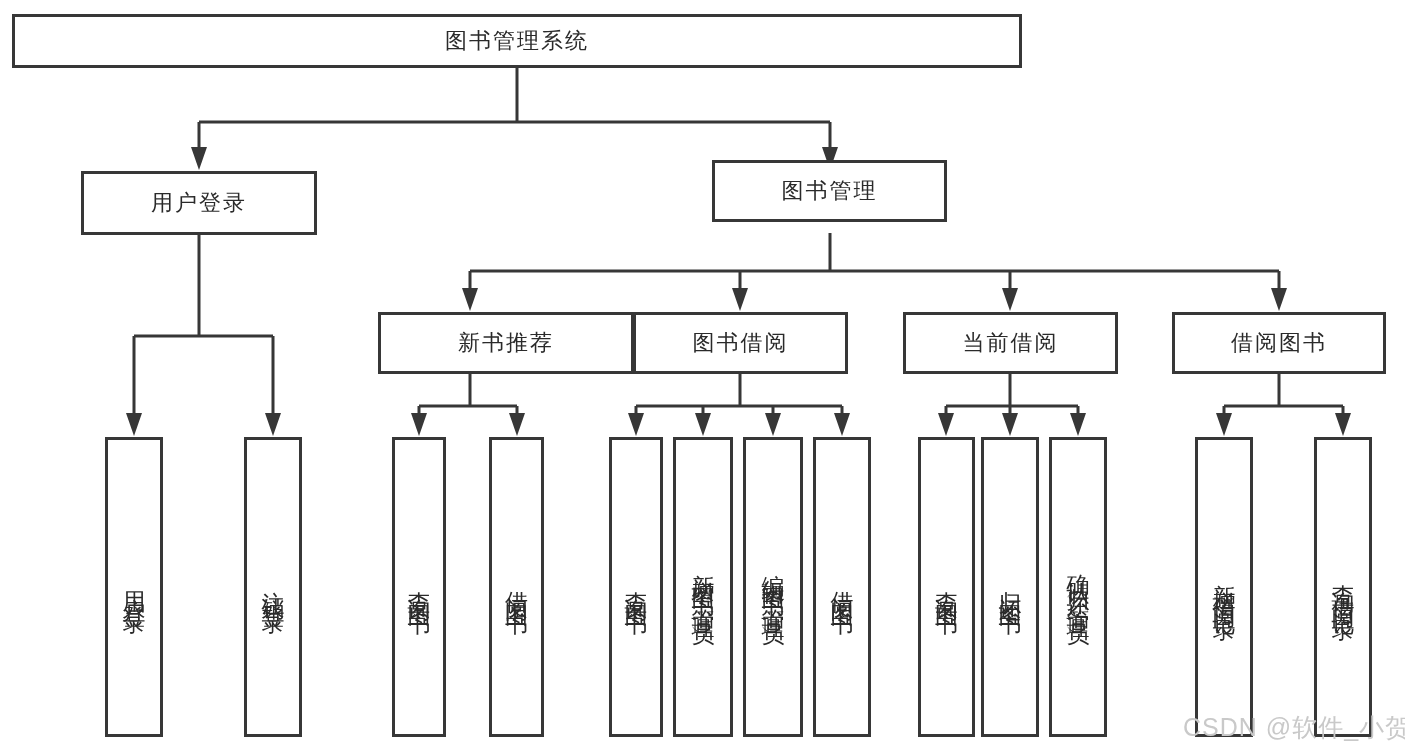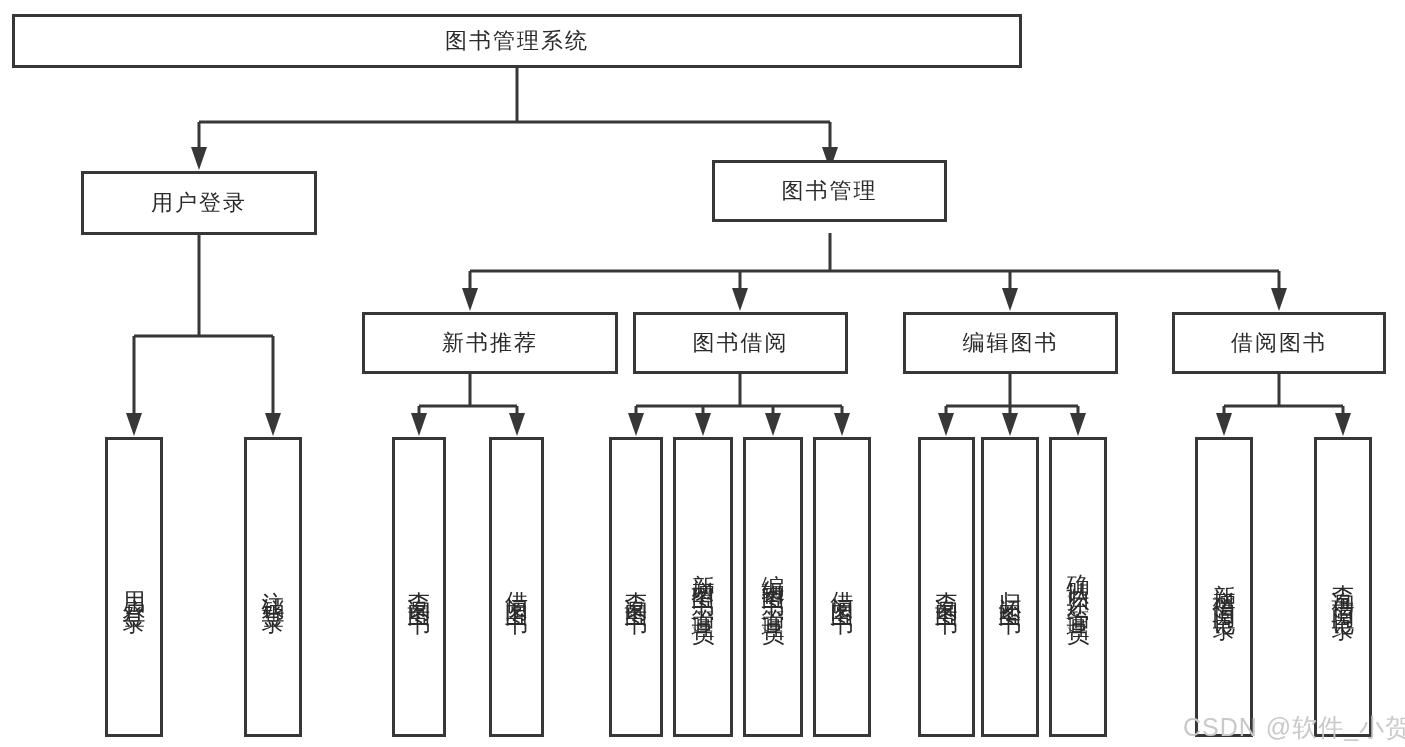--- a/index.html
+++ b/index.html
@@ -99,23 +99,23 @@
       <polygon points="1216,413 1232,413 1224,436"></polygon>
       <polygon points="1335,413 1351,413 1343,436"></polygon>
     </g>
   </svg>
 
   <div class="box hbox" style="left:12px; top:14px; width:1010px; height:54px;">图书管理系统</div>
 
   <div class="box hbox" style="left:81px; top:171px; width:236px; height:64px;">用户登录</div>
   <div class="box hbox" style="left:712px; top:160px; width:235px; height:62px;">图书管理</div>
 
-  <div class="box hbox" style="left:362px; top:312px; width:256px; height:62px;">新书推荐</div>
+  <div class="box hbox" style="left:378px; top:312px; width:256px; height:62px;">新书推荐</div>
   <div class="box hbox" style="left:633px; top:312px; width:215px; height:62px;">图书借阅</div>
-  <div class="box hbox" style="left:903px; top:312px; width:215px; height:62px;">编辑图书</div>
+  <div class="box hbox" style="left:903px; top:312px; width:215px; height:62px;">当前借阅</div>
   <div class="box hbox" style="left:1172px; top:312px; width:214px; height:62px;">借阅图书</div>
 
   <div class="box vbox" style="left:105px; top:437px; width:58px; height:300px;">用户登录</div>
   <div class="box vbox" style="left:244px; top:437px; width:58px; height:300px;">注销登录</div>
 
   <div class="box vbox" style="left:392px; top:437px; width:54px; height:300px;">查询图书</div>
   <div class="box vbox" style="left:489px; top:437px; width:55px; height:300px;">借阅图书</div>
 
   <div class="box vbox" style="left:609px; top:437px; width:54px; height:300px;">查询图书</div>
   <div class="box vbox" style="left:673px; top:437px; width:60px; height:300px;">新增图书（管理员）</div>

